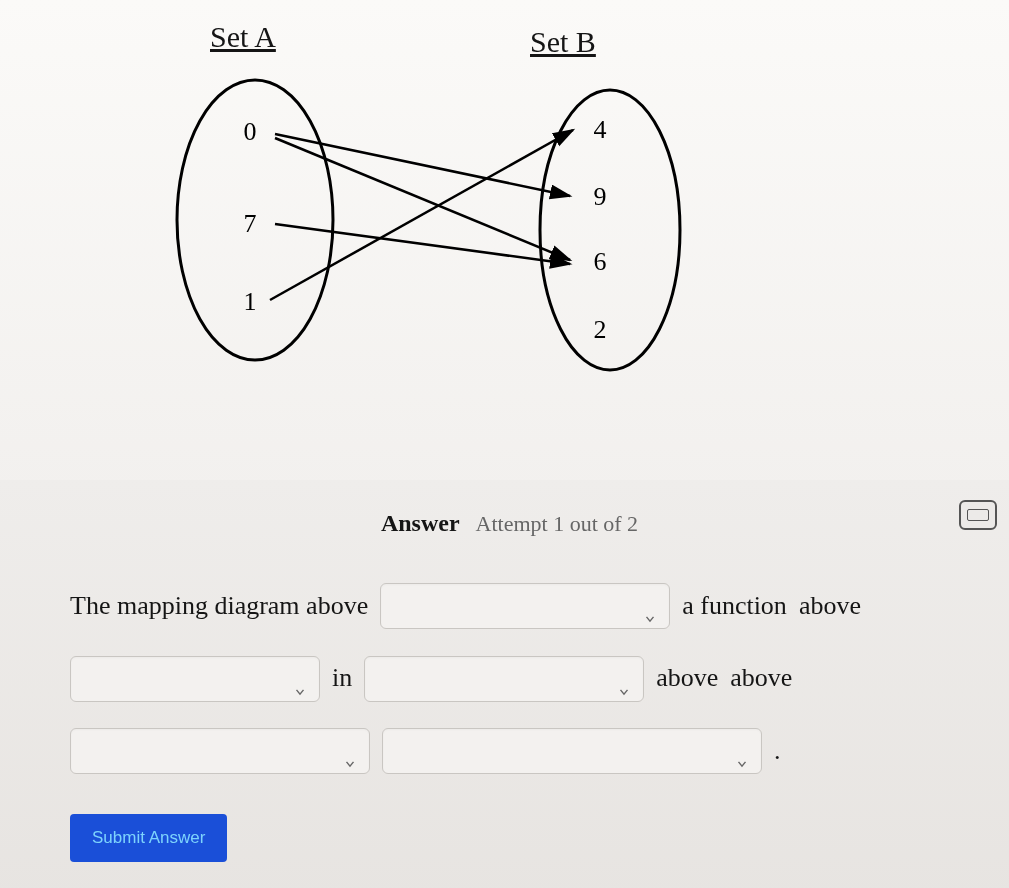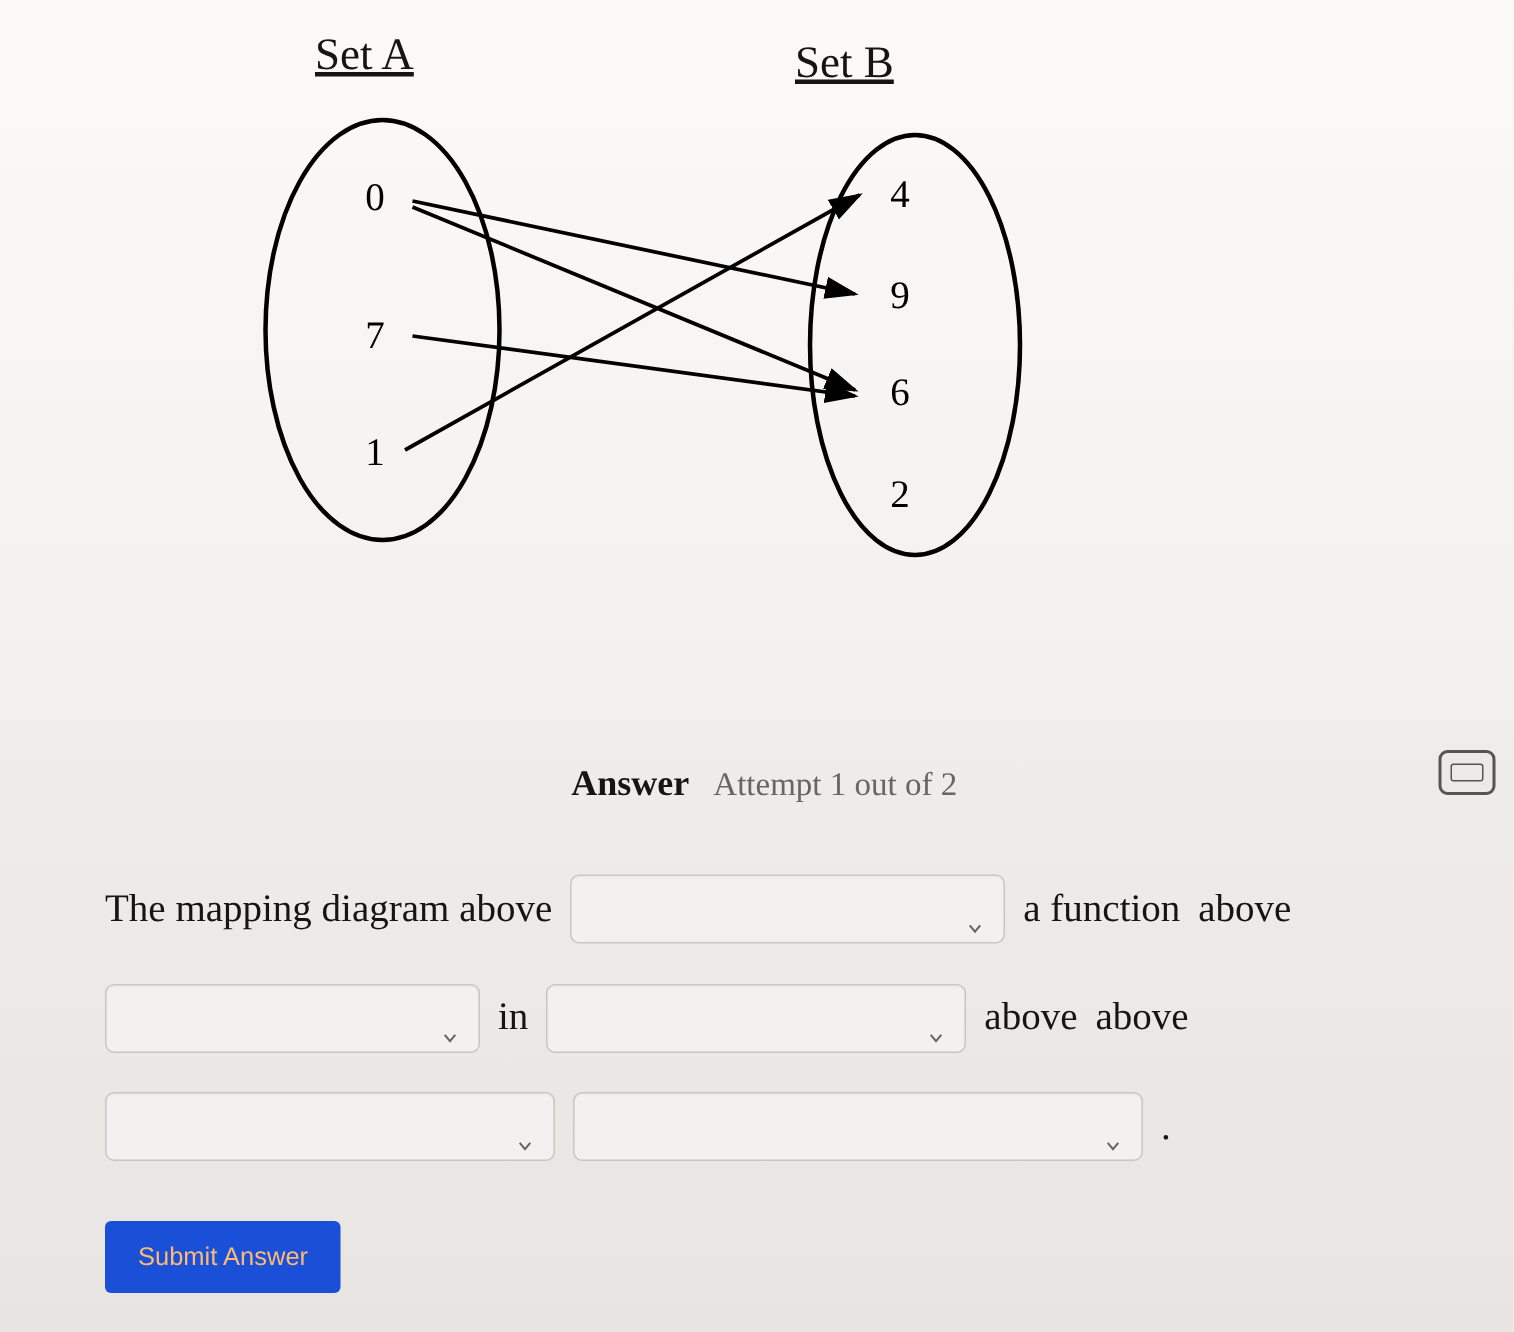--- a/index.html
+++ b/index.html
@@ -81,21 +81,21 @@
   }
   .dd .chev svg { width: 14px; height: 14px; }
   .dd1 { width: 290px; }
   .dd2 { width: 250px; }
   .dd3 { width: 280px; }
   .dd4 { width: 300px; }
   .dd5 { width: 380px; }
   .submit-btn {
     margin-top: 32px;
     background: #1a4fd8;
-    color: #fdba74;
+    color: #7dd3fc;
     border: none;
     border-radius: 4px;
     padding: 14px 22px;
     font-size: 17px;
     font-family: Arial, sans-serif;
     cursor: pointer;
   }
   .kbd-icon {
     position: absolute;
     right: 12px;

